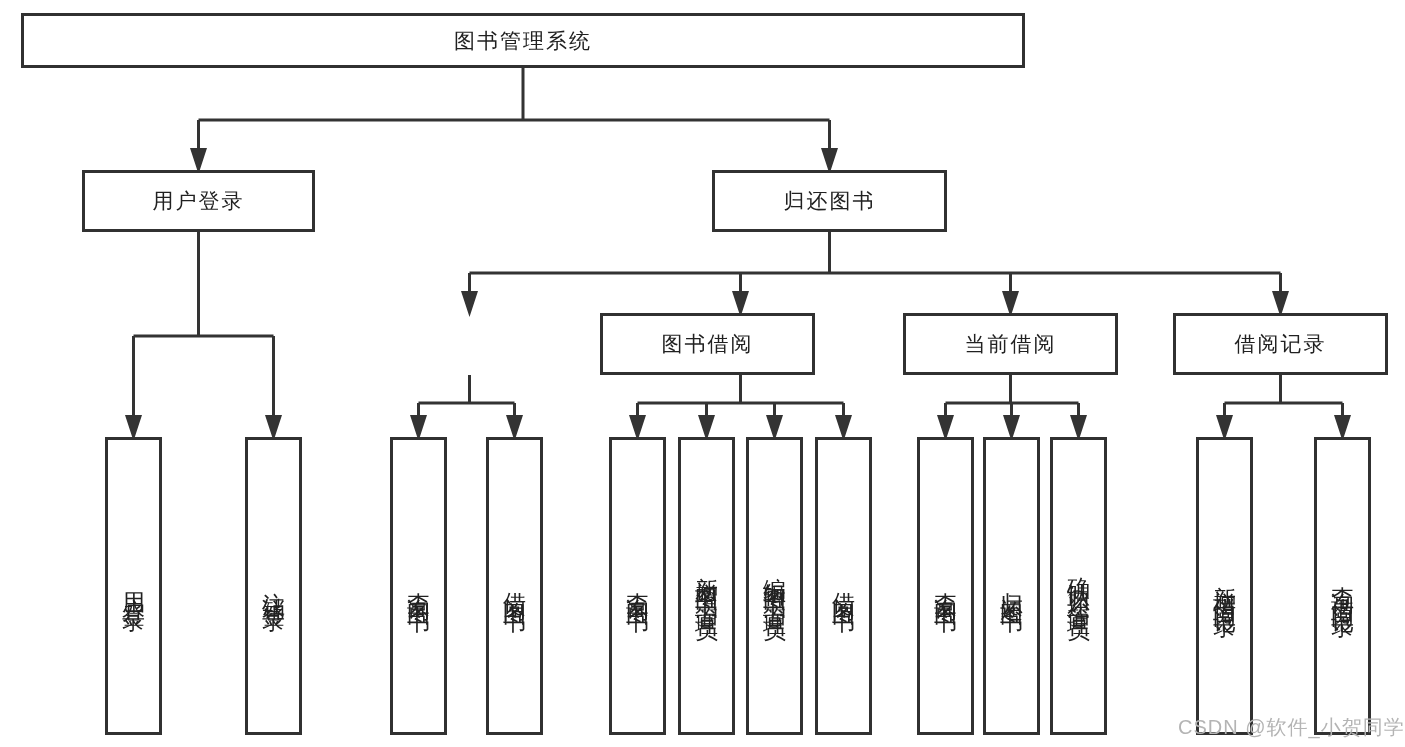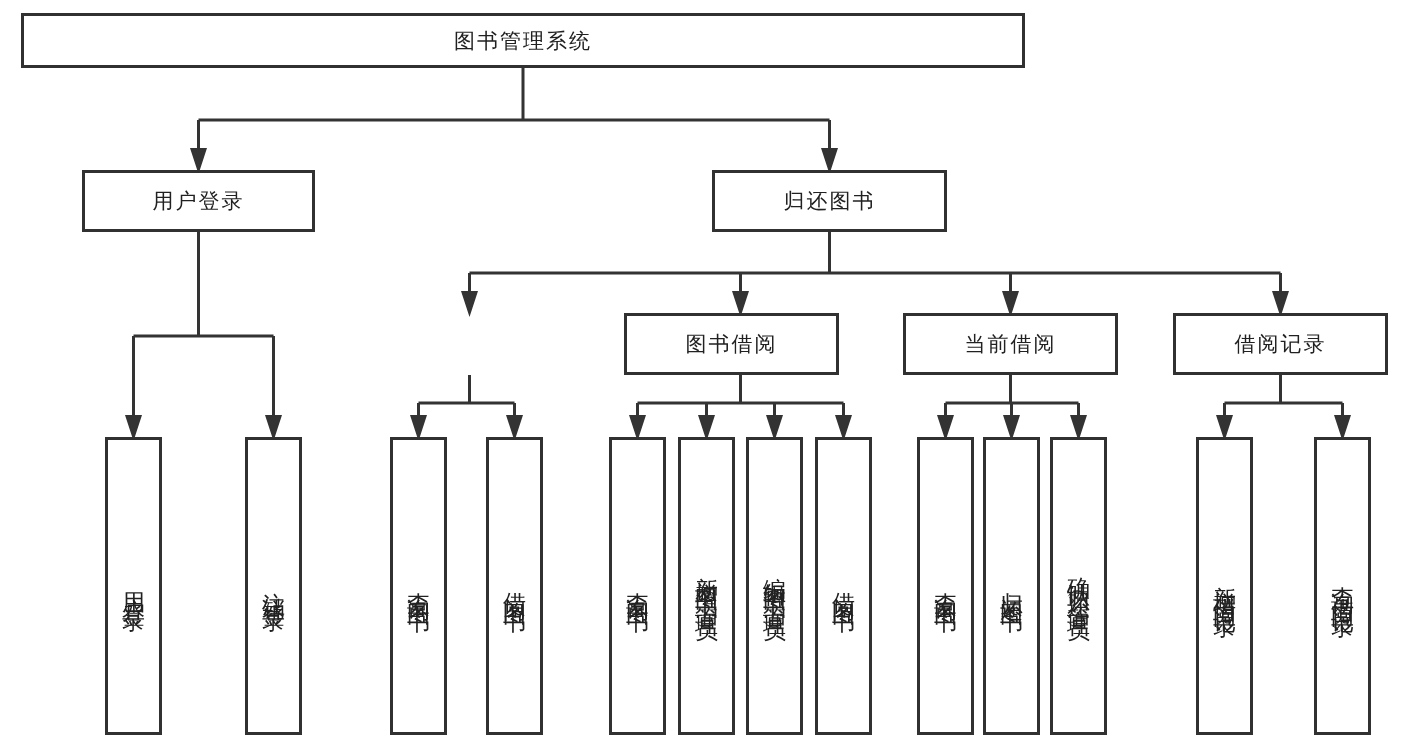--- a/index.html
+++ b/index.html
@@ -84,21 +84,21 @@
     <span>图书管理系统</span>
   </div>
 
   <div class="box h" style="left:82px;top:170px;width:233px;height:62px">
     <span>用户登录</span>
   </div>
   <div class="box h" style="left:712px;top:170px;width:235px;height:62px">
     <span>归还图书</span>
   </div>
 
-  <div class="box h" style="left:624px;top:313px;width:215px;height:62px">
+  <div class="box h" style="left:600px;top:313px;width:215px;height:62px">
     <span>图书借阅</span>
   </div>
   <div class="box h" style="left:1173px;top:313px;width:215px;height:62px">
     <span>借阅记录</span>
   </div>
   <div class="box h" style="left:903px;top:313px;width:215px;height:62px">
     <span>当前借阅</span>
   </div>
 
   <div class="box v" style="left:105px;top:437px;width:57px;height:298px">
@@ -138,14 +138,15 @@
     <span>确认归还（管理员）</span>
   </div>
 
   <div class="box v" style="left:1196px;top:437px;width:57px;height:298px">
     <span>新增借阅记录</span>
   </div>
   <div class="box v" style="left:1314px;top:437px;width:57px;height:298px">
     <span>查询借阅记录</span>
   </div>
 
+  <div class="watermark">CSDN @软件_小贺同学</div>
 
 </div>
 
 </body></html>

